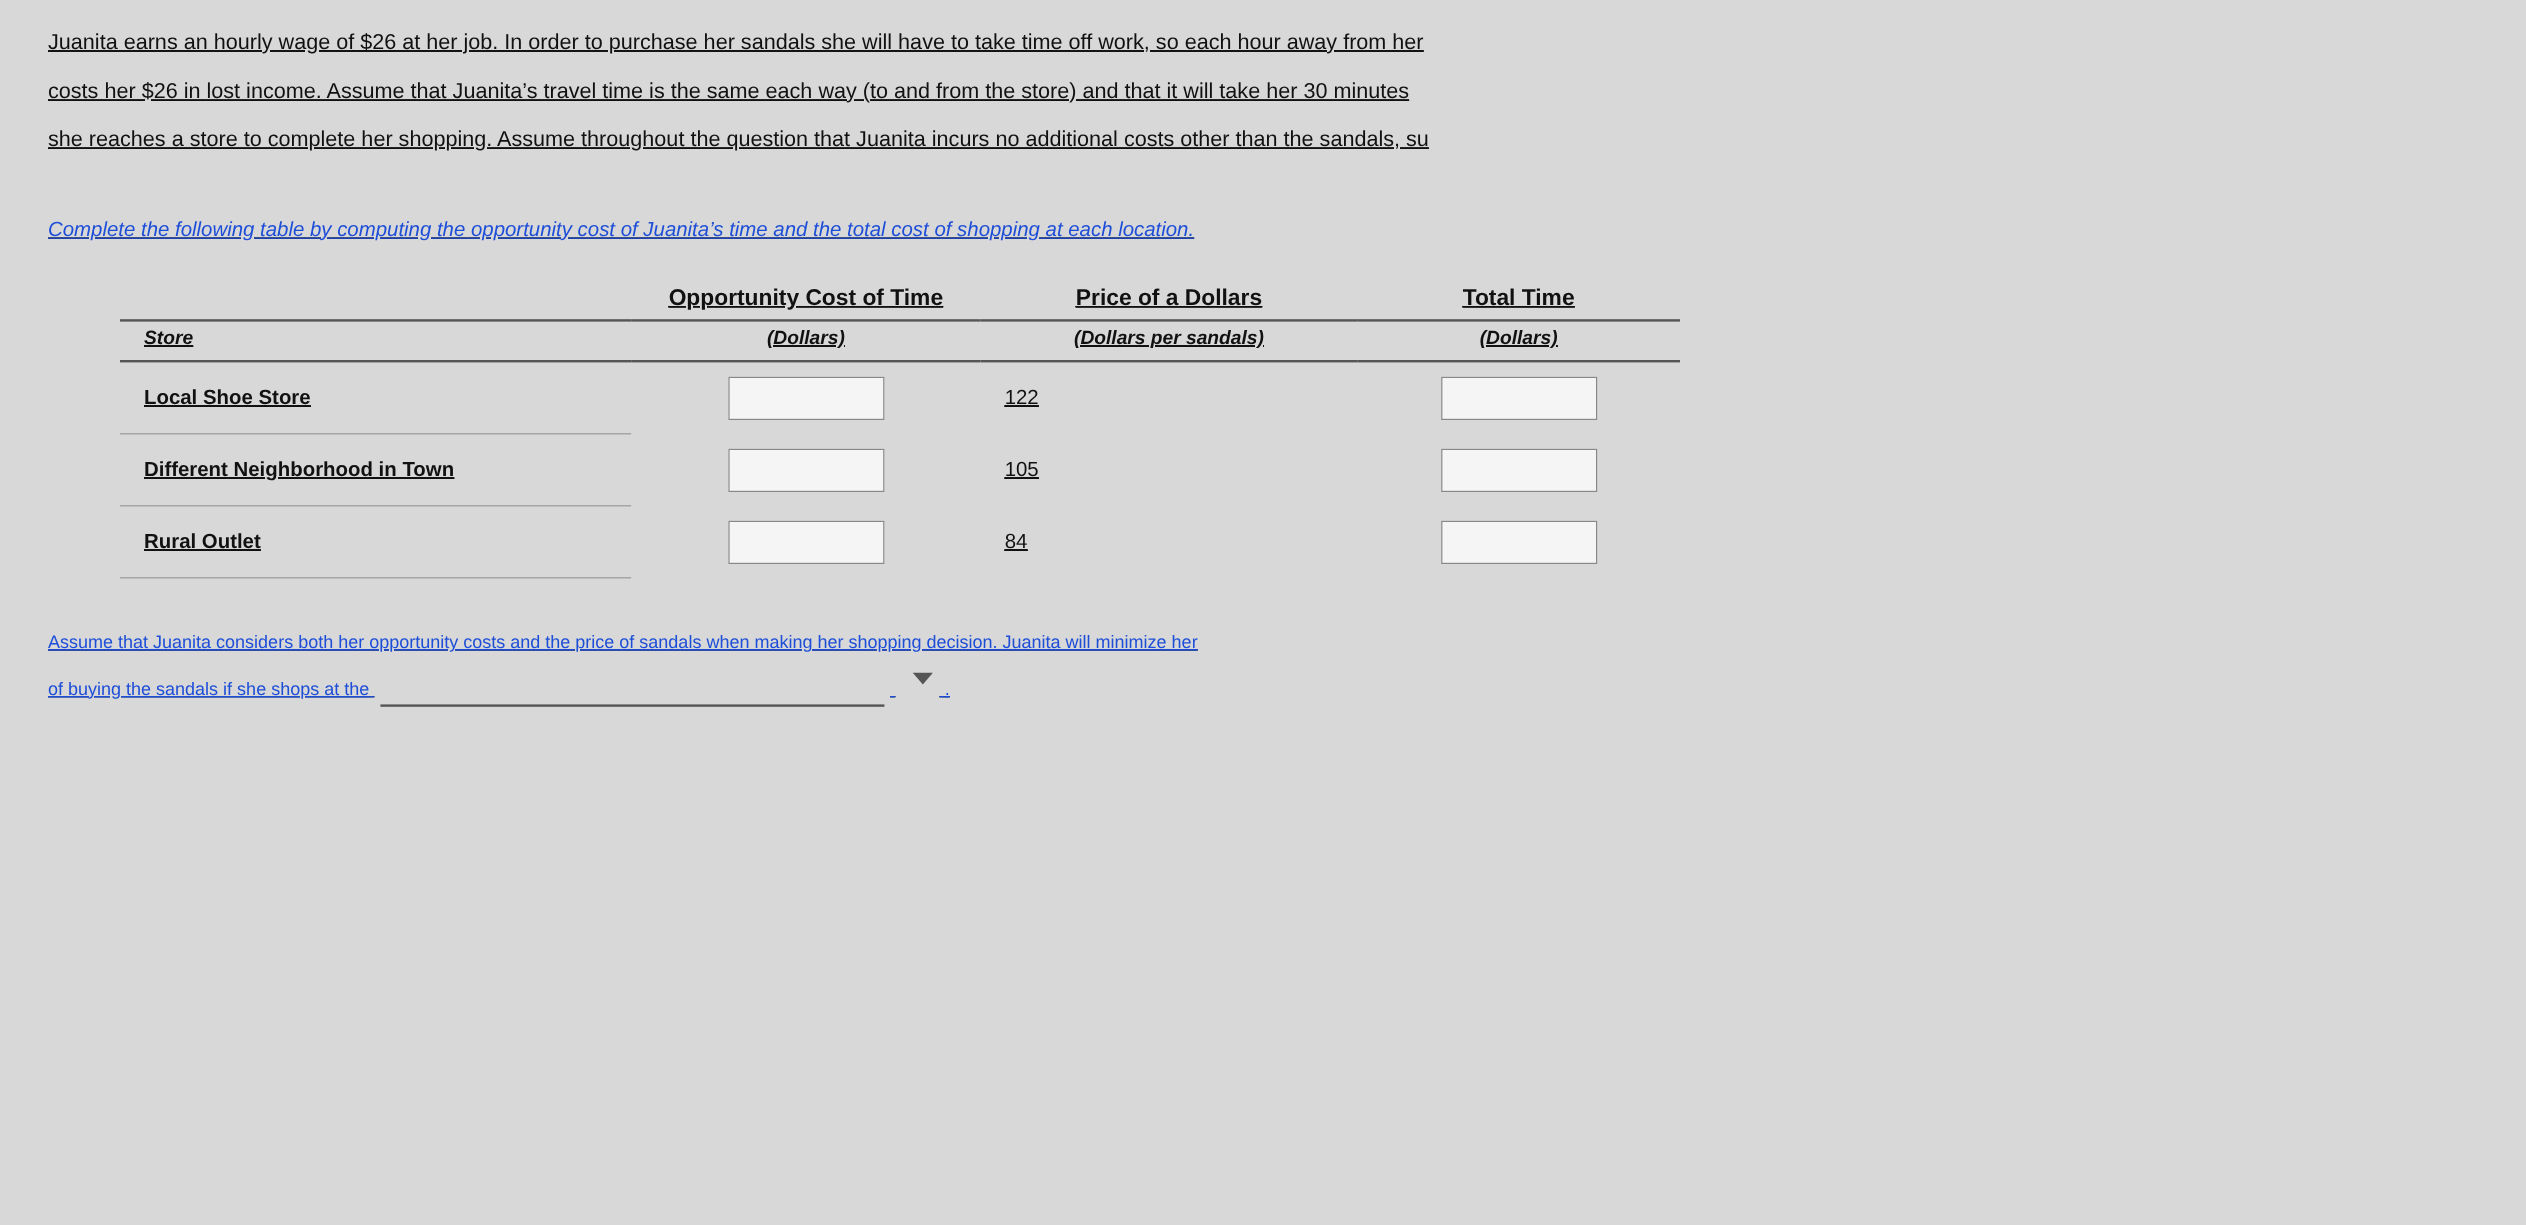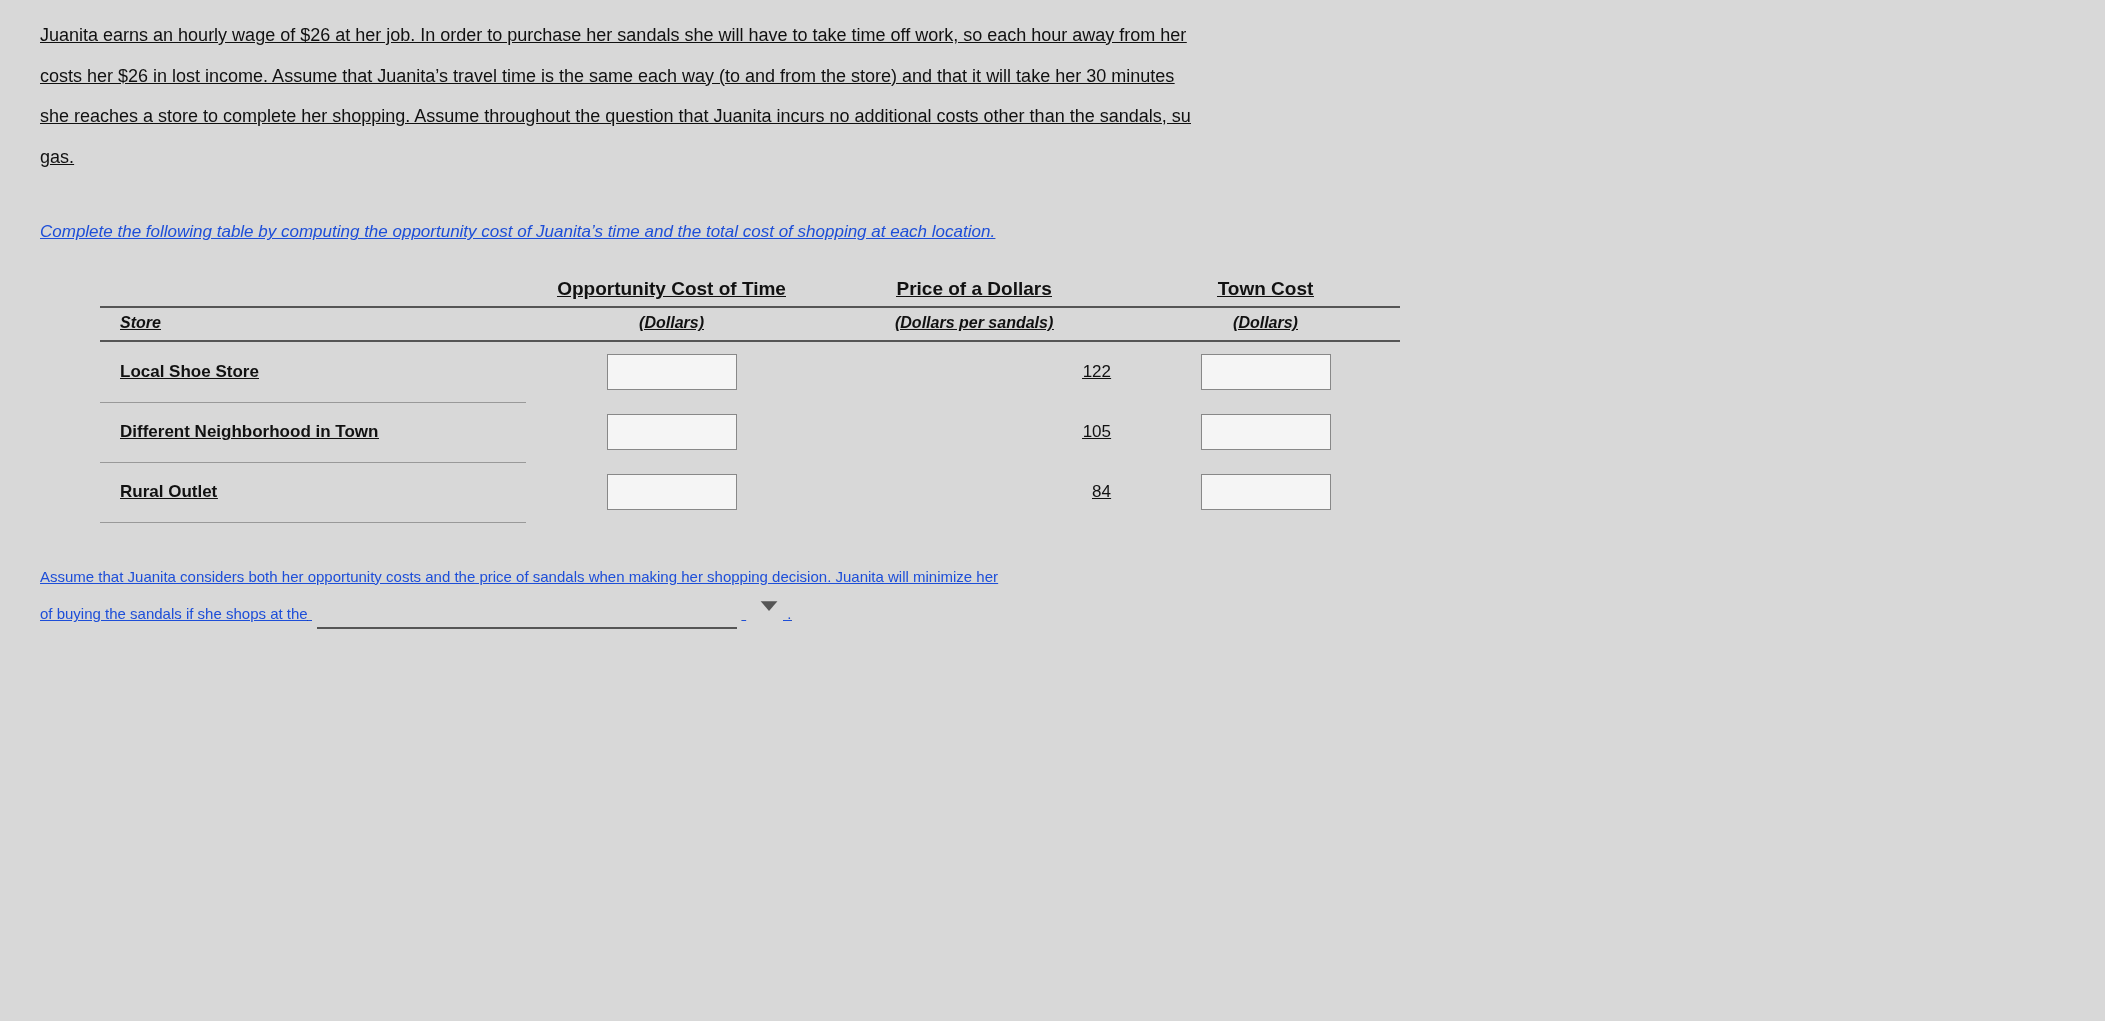--- a/index.html
+++ b/index.html
@@ -86,21 +86,21 @@
     tbody tr td.store-name {
       text-align: left;
       border-bottom: 1px solid #999;
     }
 
     tbody tr td.input-cell {
       text-align: center;
     }
 
     tbody tr td.price-value {
-      text-align: right;
+      text-align: left;
       font-weight: normal;
       font-size: 17px;
     }
 
     .input-box {
       display: inline-block;
       width: 130px;
       height: 36px;
       background-color: #f5f5f5;
       border: 1.5px solid #888;
@@ -139,38 +139,37 @@
       margin-left: 4px;
     }
   </style>
 </head>
 <body>
 
 <div>
   <p class="paragraph-text">Juanita earns an hourly wage of $26 at her job. In order to purchase her sandals she will have to take time off work, so each hour away from her</p>
   <p class="paragraph-text">costs her $26 in lost income. Assume that Juanita’s travel time is the same each way (to and from the store) and that it will take her 30 minutes</p>
   <p class="paragraph-text">she reaches a store to complete her shopping. Assume throughout the question that Juanita incurs no additional costs other than the sandals, su</p>
-  <p class="paragraph-text">gas.</p>
 </div>
 
 <p class="instruction-text">Complete the following table by computing the opportunity cost of Juanita’s time and the total cost of shopping at each location.</p>
 
 <div class="table-wrapper">
   <table>
     <thead>
       <tr>
         <th class="store-col"></th>
         <th class="opp-col">
           <span>Opportunity Cost of Time</span>
         </th>
         <th class="price-col">
           <span>Price of a Dollars</span>
         </th>
         <th class="total-col">
-          <span>Town Cost</span>
+          <span>Total Time</span>
         </th>
       </tr>
       <tr class="sub-header">
         <th class="store-col">Store</th>
         <th class="opp-col">(Dollars)</th>
         <th class="price-col">(Dollars per sandals)</th>
         <th class="total-col">(Dollars)</th>
       </tr>
     </thead>
     <tbody>

